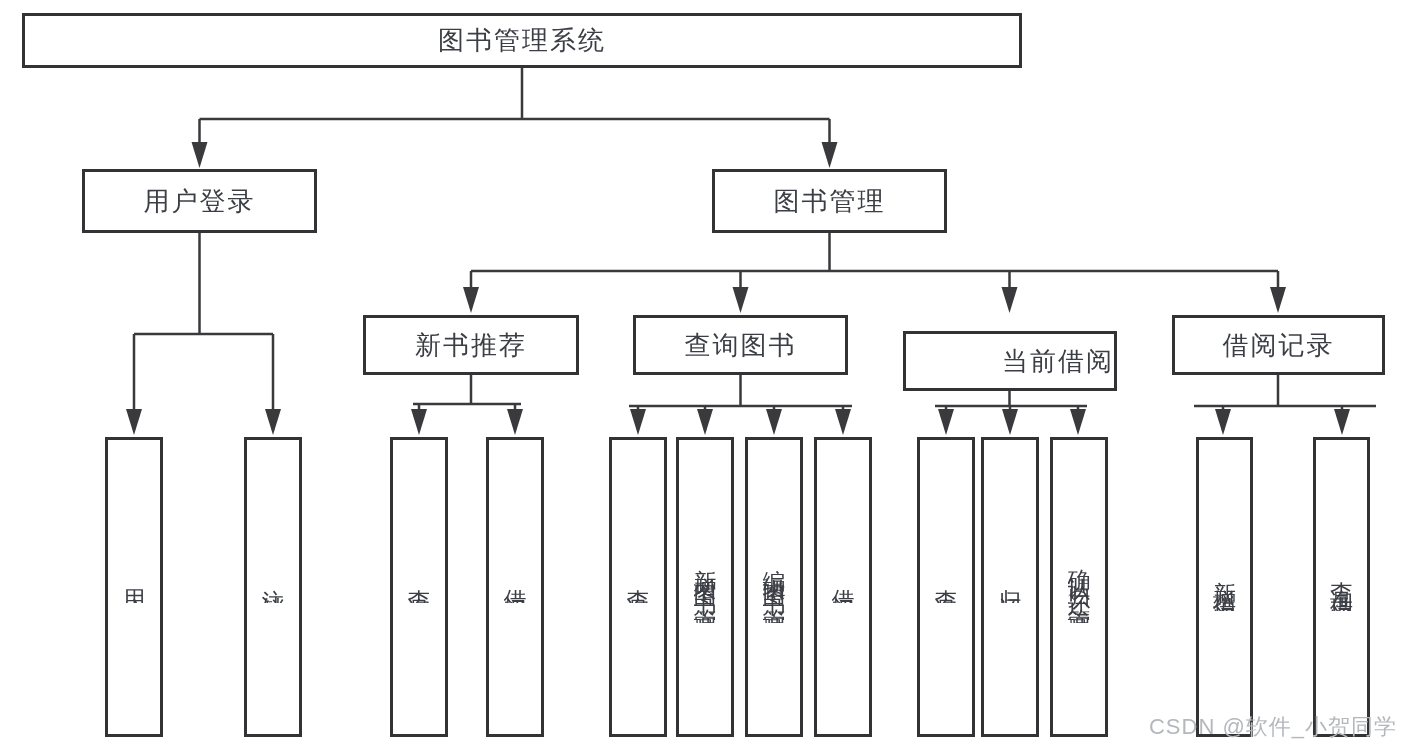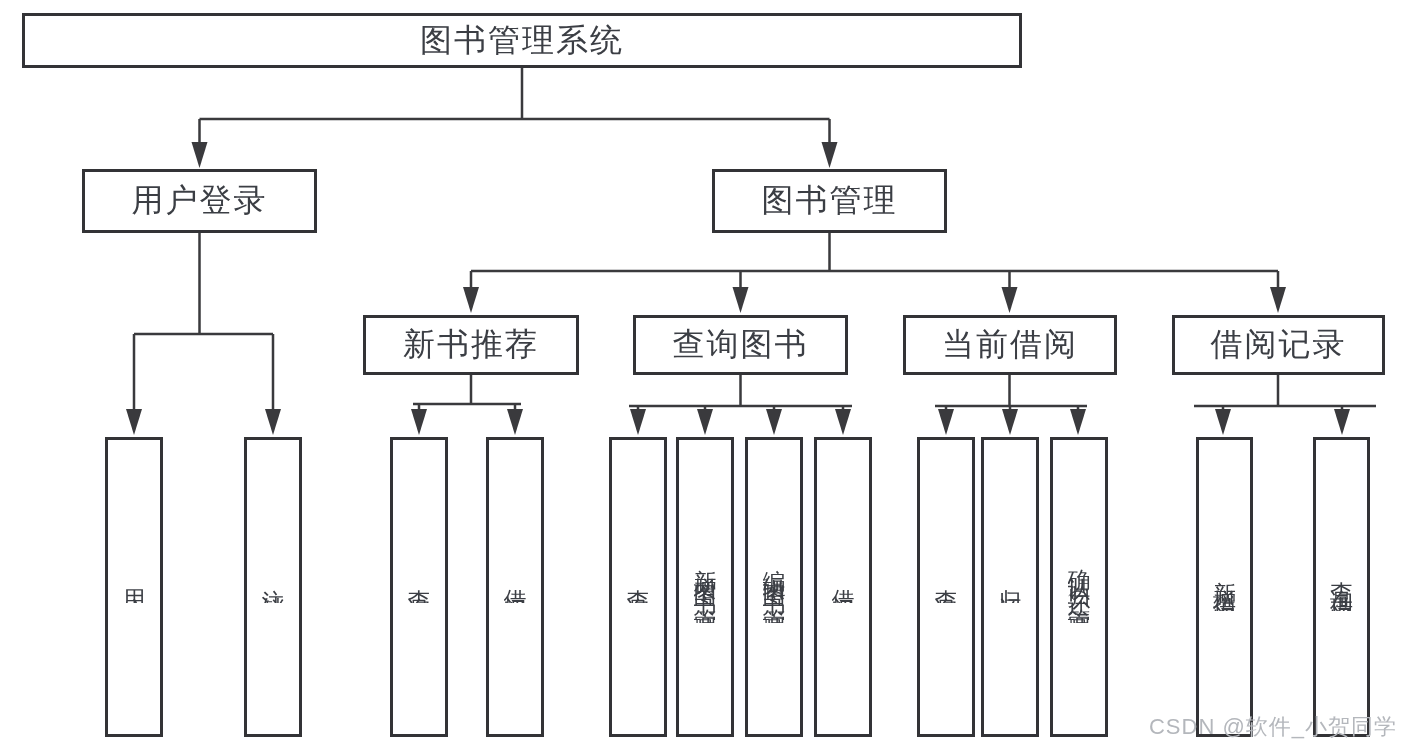--- a/index.html
+++ b/index.html
@@ -21,39 +21,39 @@
     position: absolute;
     box-sizing: border-box;
     border: 3px solid #333336;
     background: #ffffff;
     display: flex;
     align-items: center;
     justify-content: center;
     color: #3b3e44;
   }
   .hlabel {
-    font-size: 32px;
+    font-size: 26px;
     letter-spacing: 2px;
     white-space: nowrap;
   }
   .vlabel {
     writing-mode: vertical-rl;
     text-orientation: mixed;
     font-size: 23px;
     letter-spacing: 8px;
     line-height: 1;
     overflow: hidden;
   }
   
   #node-root   { left: 22px;  top: 13px;  width: 1000px; height: 55px; }
   #node-l2a    { left: 82px;  top: 169px; width: 235px;  height: 64px; }
   #node-l2b    { left: 712px; top: 169px; width: 235px;  height: 64px; }
   #node-l3a    { left: 363px; top: 315px; width: 216px;  height: 60px; }
   #node-l3b    { left: 633px; top: 315px; width: 215px;  height: 60px; }
-  #node-l3c    { left: 903px; top: 315px; width: 214px;  height: 60px; }
+  #node-l3c    { left: 903px; top: 331px; width: 214px;  height: 60px; justify-content: flex-end; }
   #node-l3d    { left: 1172px;top: 315px; width: 213px;  height: 60px; }
   #leaf-a1 { left: 105px;  top: 437px; width: 58px; height: 300px; }
   #leaf-a2 { left: 244px;  top: 437px; width: 58px; height: 300px; }
   #leaf-b1 { left: 390px;  top: 437px; width: 58px; height: 300px; }
   #leaf-b2 { left: 486px;  top: 437px; width: 58px; height: 300px; }
   #leaf-c1 { left: 609px;  top: 437px; width: 58px; height: 300px; }
   #leaf-c2 { left: 676px;  top: 437px; width: 58px; height: 300px; }
   #leaf-c3 { left: 745px;  top: 437px; width: 58px; height: 300px; }
   #leaf-c4 { left: 814px;  top: 437px; width: 58px; height: 300px; }
   #leaf-d1 { left: 917px;  top: 437px; width: 58px; height: 300px; }

